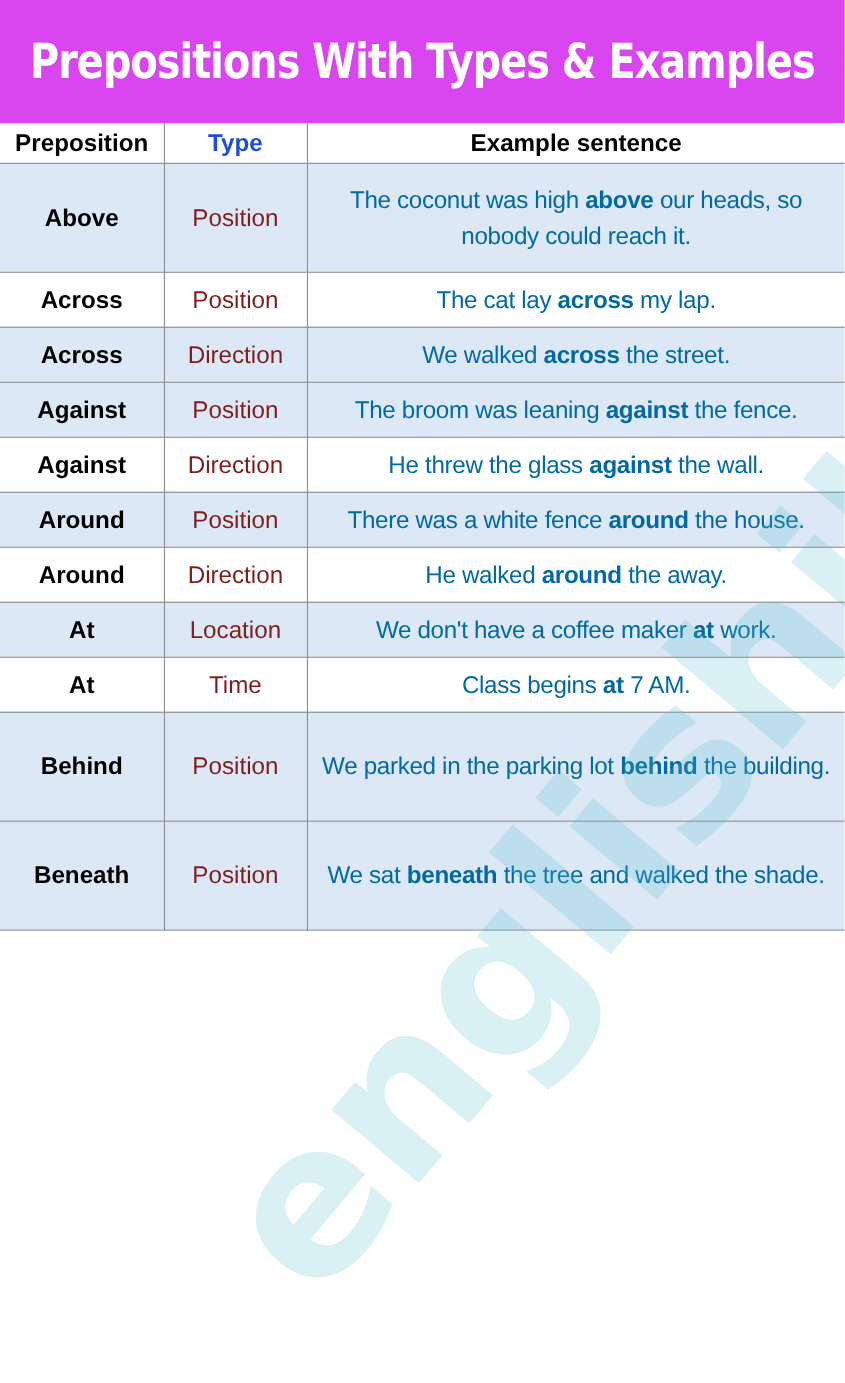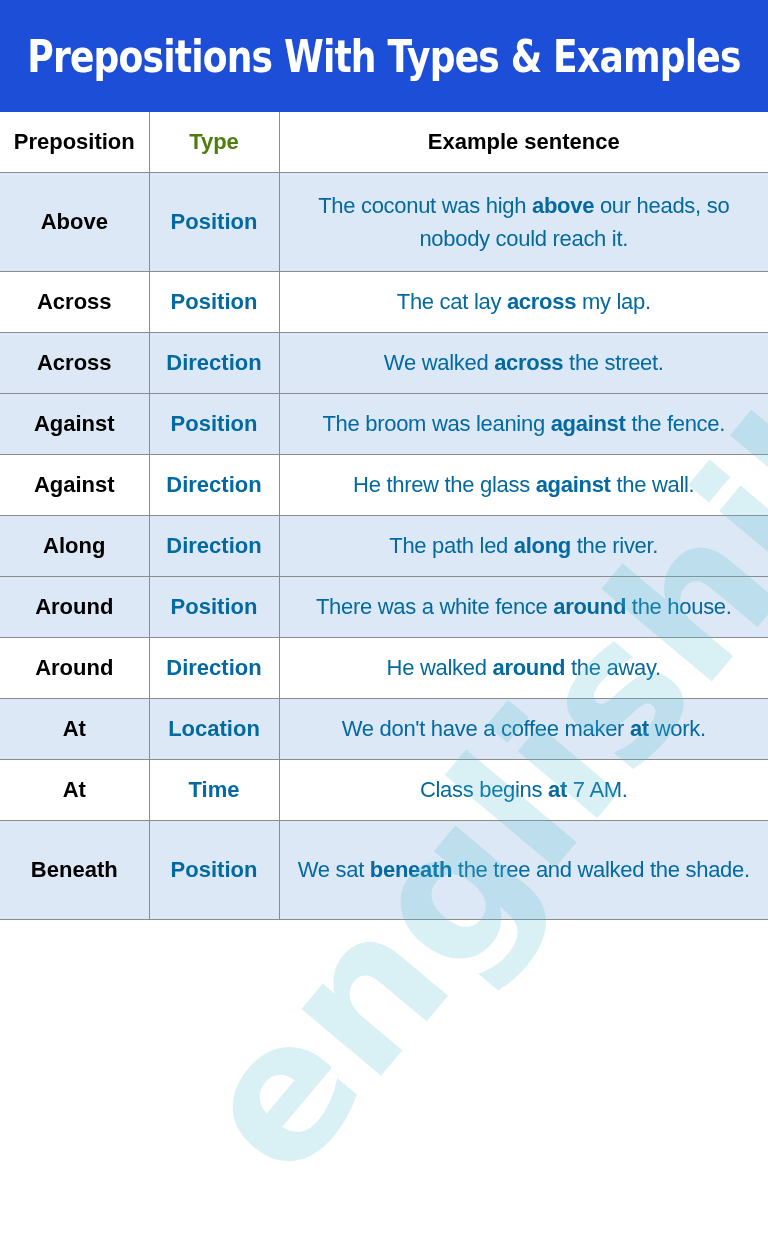--- a/index.html
+++ b/index.html
@@ -1,32 +1,32 @@
 <!DOCTYPE html>
 <html><head>
 <meta charset="utf-8">
 <style>
   html, body { margin: 0; padding: 0; }
   body { width: 768px; height: 1257px; background: #ffffff; position: relative; overflow: hidden; font-family: "Liberation Sans", "DejaVu Sans", sans-serif; }
-  .title-bar { position: absolute; left: 0; top: 0; width: 768px; height: 112px; background: #1d4ed8; display: flex; align-items: center; justify-content: center; }
+  .title-bar { position: absolute; left: 0; top: 0; width: 768px; height: 112px; background: #d946ef; display: flex; align-items: center; justify-content: center; }
   .title { color: #ffffff; font-family: "DejaVu Sans", sans-serif; font-weight: bold; font-size: 44px; letter-spacing: -1px; transform: scaleX(0.82); white-space: nowrap; }
   table { position: absolute; left: 0; top: 112px; width: 768px; border-collapse: collapse; table-layout: fixed; }
   col.c1 { width: 149px; } col.c2 { width: 130px; } col.c3 { width: 489px; }
   th, td { border: 1px solid #8c8c8c; text-align: center; vertical-align: middle; padding: 0 3px; font-size: 22px; line-height: 33px; box-sizing: border-box; }
   tr:first-child th { border-top: none; }
   th:first-child, td:first-child { border-left: none; }
   th:last-child, td:last-child { border-right: none; }
-  th { height: 60px; font-weight: bold; color: #000; background: #fff; }
-  th.type-h { color: #4d7c0f; }
+  th { height: 36px; font-weight: bold; color: #000; background: #fff; }
+  th.type-h { color: #1d4ed8; }
   td.prep { font-weight: bold; color: #000; }
-  td.type { font-weight: bold; color: #0369a1; }
+  td.type { font-weight: normal; color: #7f1d1d; }
   td.ex { color: #0369a1; letter-spacing: -0.3px; }
   td.ex b { font-weight: bold; }
   tr.alt td { background: #dce8f5; }
-  tr.h1 td { height: 61px; }
+  tr.h1 td { height: 50px; }
   tr.h2 td { height: 99px; }
   .watermark { position: absolute; left: 40px; top: 360px; width: 740px; height: 600px; pointer-events: none; z-index: 5; }
   .watermark span { position: absolute; left: 0; top: 250px; font-size: 190px; font-weight: bold; color: rgba(80, 190, 210, 0.22); transform: rotate(-50deg); transform-origin: center; white-space: nowrap; font-family: "DejaVu Sans", sans-serif; }
 </style>
 </head>
 <body>
 
 <div class="title-bar">
   <div class="title">Prepositions With Types &amp; Examples</div>
 </div>
@@ -64,45 +64,45 @@
         <td class="prep">Against</td>
         <td class="type">Position</td>
         <td class="ex"><span>The broom was leaning </span><b>against</b><span> the fence.</span></td>
       </tr>
       <tr class="h1">
         <td class="prep">Against</td>
         <td class="type">Direction</td>
         <td class="ex"><span>He threw the glass </span><b>against</b><span> the wall.</span></td>
       </tr>
       <tr class="alt h1">
-        <td class="prep">Along</td>
-        <td class="type">Direction</td>
-        <td class="ex"><span>The path led </span><b>along</b><span> the river.</span></td>
-      </tr>
-      <tr class="alt h1">
         <td class="prep">Around</td>
         <td class="type">Position</td>
         <td class="ex"><span>There was a white fence </span><b>around</b><span> the house.</span></td>
       </tr>
       <tr class="h1">
         <td class="prep">Around</td>
         <td class="type">Direction</td>
         <td class="ex"><span>He walked </span><b>around</b><span> the away.</span></td>
       </tr>
       <tr class="alt h1">
         <td class="prep">At</td>
         <td class="type">Location</td>
         <td class="ex"><span>We don't have a coffee maker </span><b>at</b><span> work.</span></td>
       </tr>
       <tr class="h1">
         <td class="prep">At</td>
         <td class="type">Time</td>
         <td class="ex"><span>Class begins </span><b>at</b><span> 7 AM.</span></td>
       </tr>
       <tr class="alt h2">
+        <td class="prep">Behind</td>
+        <td class="type">Position</td>
+        <td class="ex"><span>We parked in the parking lot </span><b>behind</b><span> the building.</span></td>
+      </tr>
+      <tr class="alt h2">
         <td class="prep">Beneath</td>
         <td class="type">Position</td>
         <td class="ex"><span>We sat </span><b>beneath</b><span> the tree and walked the shade.</span></td>
       </tr>
     </tbody>
 </table>
 
 <div class="watermark">
   <span>englishilm</span>
 </div>

